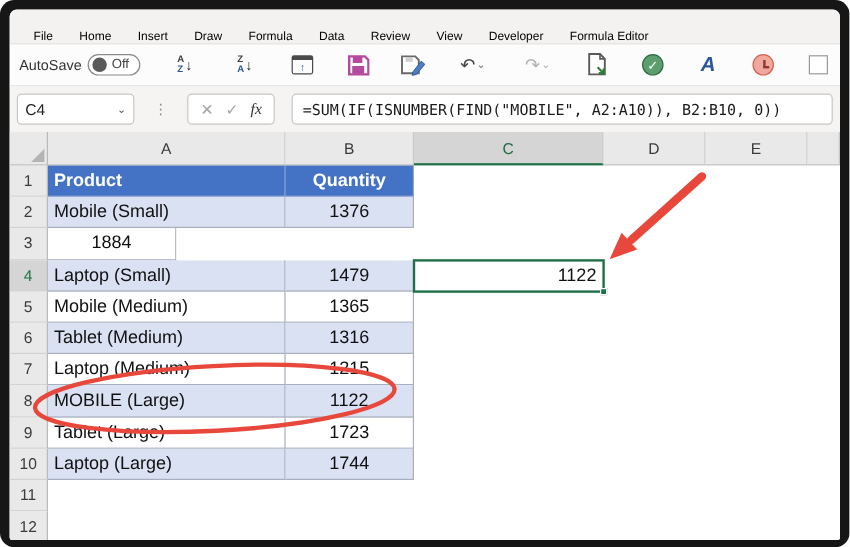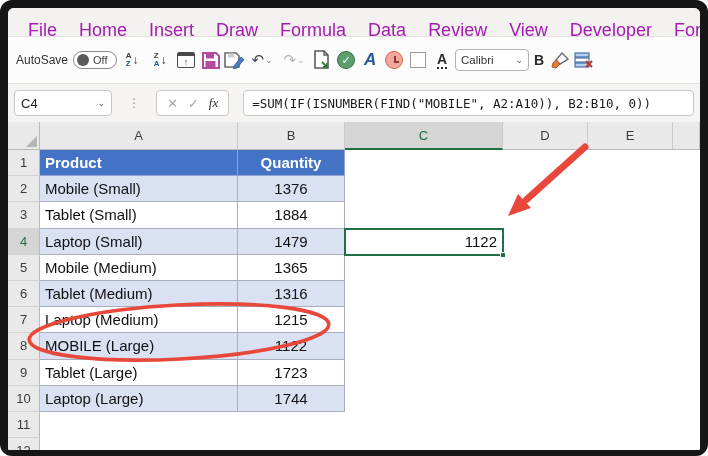--- a/index.html
+++ b/index.html
@@ -4,24 +4,24 @@
 <style>
   * { margin:0; padding:0; box-sizing:border-box; }
   html,body { background:#fff; }
   body { font-family:"Liberation Sans", sans-serif; width:708px; height:456px; }
 
   .frame { position:relative; width:708px; height:456px; background:#161616; border-radius:12px; padding:8px 8px 6px 8px; overflow:hidden; }
   .app { position:relative; width:692px; height:442px; background:#ffffff; border-radius:6px 6px 2px 2px; overflow:hidden; }
 
   
   .menubar { height:28px; background:#f3f2f1; display:flex; align-items:center; padding:0 10px; gap:2px; }
-  .menu-item { font-size:18px; color:#a21caf; padding:3px 10px; white-space:nowrap; cursor:default;margin-top:16px; }
-
-  
-  .toolbar { height:48px; background:#fcfcfc; border-top:1px solid #e3e1de; border-bottom:1px solid #e3e1de; display:flex; align-items:center; padding:0 8px; gap:2px; overflow:hidden; }
+  .menu-item { font-size:10px; color:#000000; padding:3px 10px; white-space:nowrap; cursor:default;margin-top:16px; }
+
+  
+  .toolbar { height:36px; background:#fcfcfc; border-top:1px solid #e3e1de; border-bottom:1px solid #e3e1de; display:flex; align-items:center; padding:0 8px; gap:24px; overflow:hidden; }
   .autosave { display:flex; align-items:center; gap:5px; }
   .autosave-label { font-size:12px; color:#333; }
   .toggle { width:44px; height:18px; border:1px solid #8a8a8a; border-radius:10px; display:flex; align-items:center; gap:4px; padding:0 3px; background:#fff; }
   .toggle-knob { width:12px; height:12px; border-radius:50%; background:#5a5a5a; }
   .toggle-label { font-size:11px; color:#444; }
   .tb-icon { width:22px; height:22px; display:flex; align-items:center; justify-content:center; font-size:15px; color:#444; position:relative; flex:0 0 auto; }
   .sort-icon { display:flex; align-items:center; gap:1px; }
   .sort-letters { display:flex; flex-direction:column; font-size:8px; line-height:8px; font-weight:bold; color:#3b3b3b; }
   .sort-letters .blue { color:#2b579a; }
   .sort-arrow { font-size:12px; color:#2b2b2b; }
@@ -226,21 +226,20 @@
         <div class="rest"></div>
       </div>
       <div class="row band tbl">
         <div class="rh">2</div>
         <div class="cell a">Mobile (Small)</div>
         <div class="cell b">1376</div>
         <div class="rest"></div>
       </div>
       <div class="row tbl">
         <div class="rh">3</div>
-        <div class="cell a">Tablet (Small)</div>
         <div class="cell b">1884</div>
         <div class="rest"></div>
       </div>
       <div class="row band tbl sel-row">
         <div class="rh">4</div>
         <div class="cell a">Laptop (Small)</div>
         <div class="cell b">1479</div>
         <div class="rest"></div>
       </div>
       <div class="row tbl">

